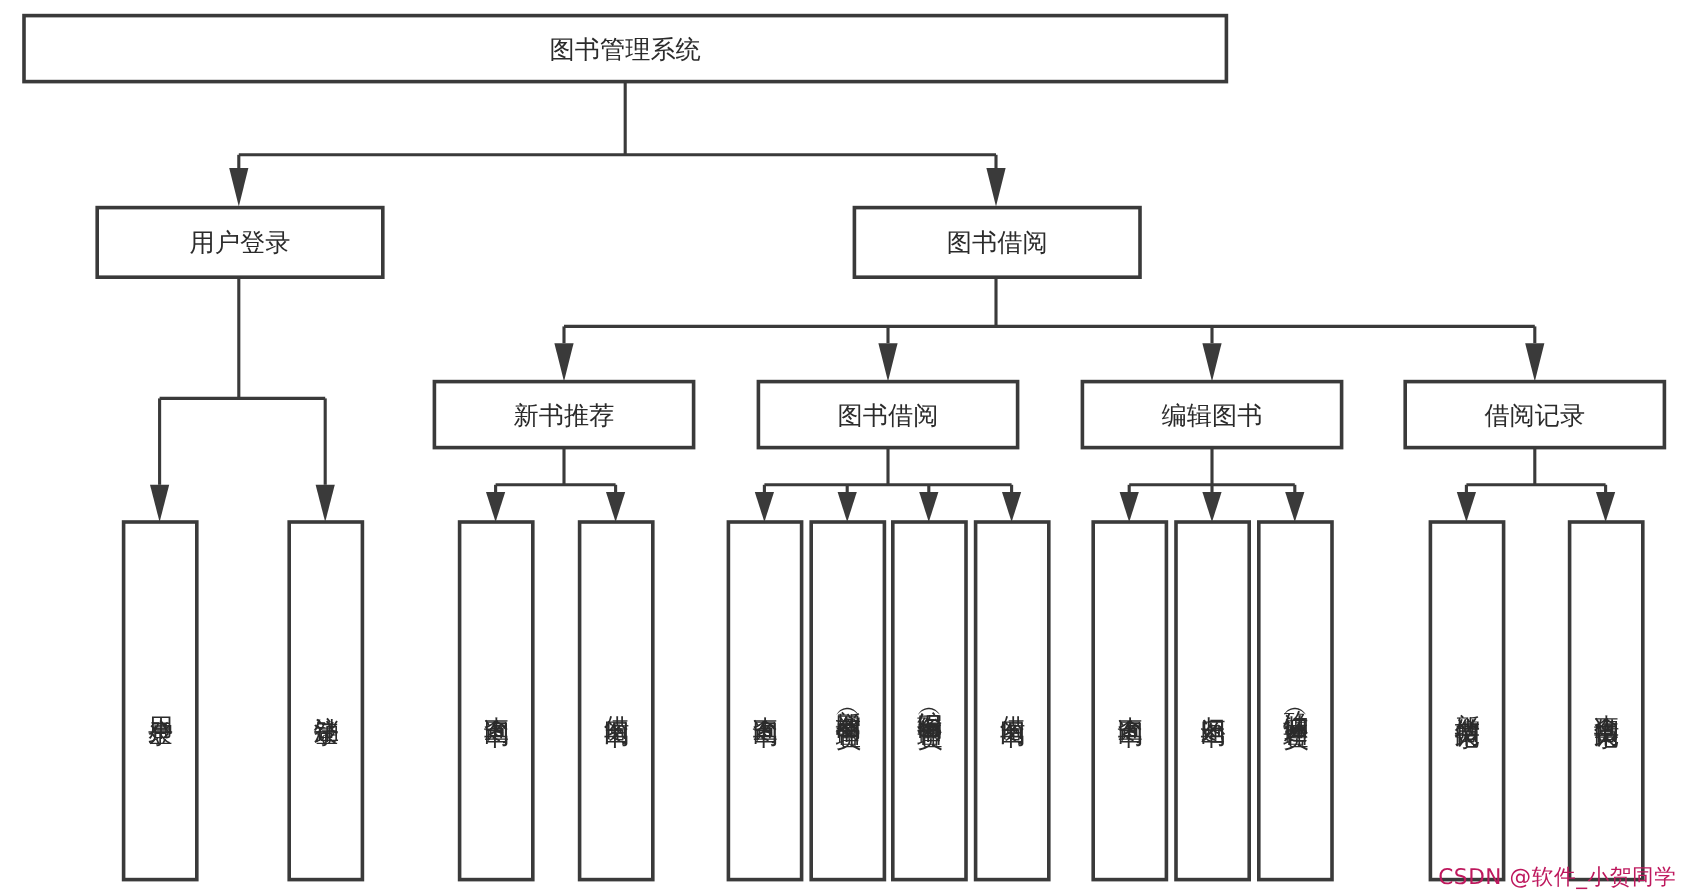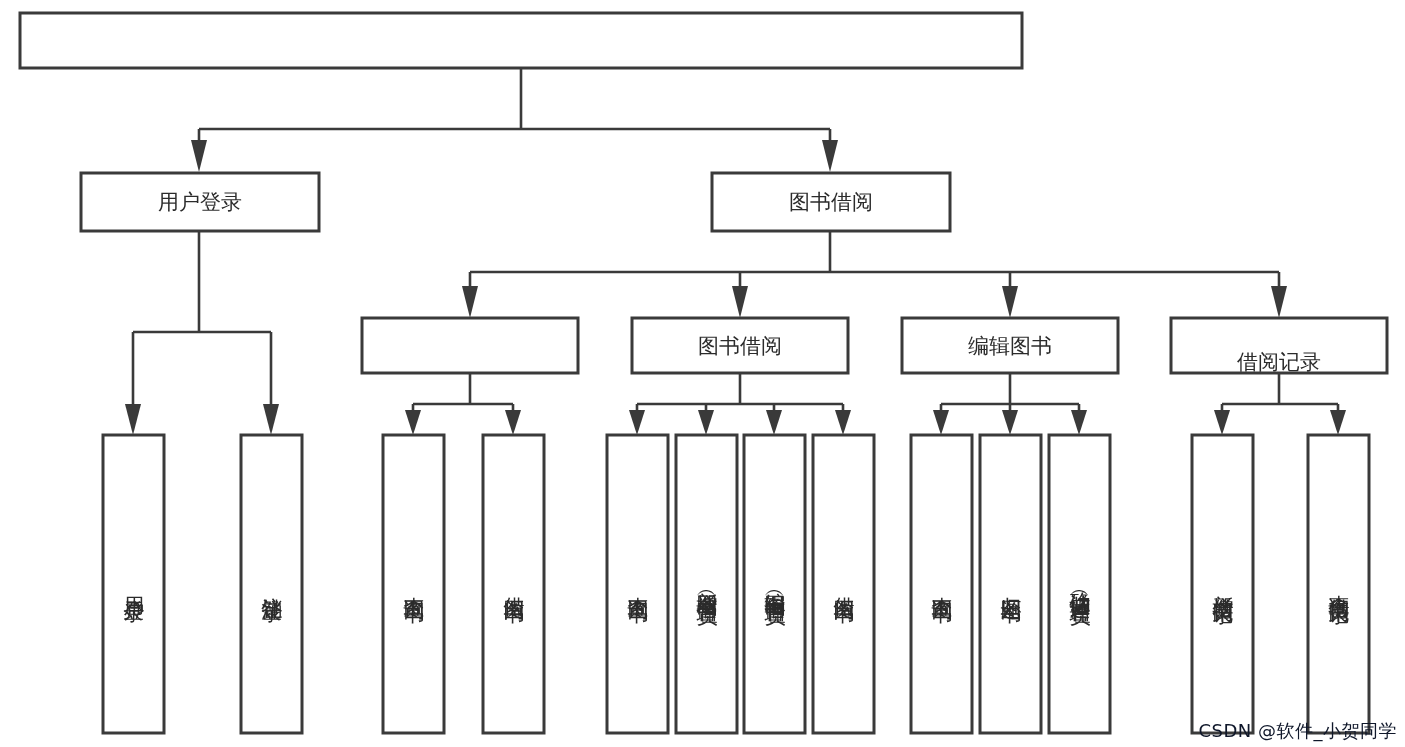--- a/index.html
+++ b/index.html
@@ -63,21 +63,21 @@
     font-size: 21px;
     color: #2b2b2b;
     white-space: nowrap;
     pointer-events: none;
   }
   .watermark {
     position: absolute;
     right: 8px;
     bottom: 4px;
     font-size: 18px;
-    color: #0f172a;
+    color: #be185d;
     letter-spacing: 0.5px;
     text-align: center;
   }
 </style>
 </head>
 <body>
 
 <div id="diagram-root">
 
   <svg class="diagram-canvas" viewBox="0 0 1405 747" xmlns="http://www.w3.org/2000/svg">
@@ -176,27 +176,29 @@
     <rect class="node-box" x="813" y="435" width="61" height="298"></rect>
 
     <rect class="node-box" x="911" y="435" width="61" height="298"></rect>
     <rect class="node-box" x="980" y="435" width="61" height="298"></rect>
     <rect class="node-box" x="1049" y="435" width="61" height="298"></rect>
 
     <rect class="node-box" x="1192" y="435" width="61" height="298"></rect>
     <rect class="node-box" x="1308" y="435" width="61" height="298"></rect>
   </svg>
 
+  <div class="hlabel-wrap" style="left:20px; top:13px; width:1002px; height:55px;">图书管理系统</div>
 
   <div class="hlabel-wrap" style="left:81px; top:173px; width:238px; height:58px;">用户登录</div>
   <div class="hlabel-wrap" style="left:712px; top:173px; width:238px; height:58px;">图书借阅</div>
 
+  <div class="hlabel-wrap" style="left:362px; top:318px; width:216px; height:55px;">新书推荐</div>
   <div class="hlabel-wrap" style="left:632px; top:318px; width:216px; height:55px;text-align:center;">图书借阅</div>
   <div class="hlabel-wrap" style="left:902px; top:318px; width:216px; height:55px;">编辑图书</div>
-  <div class="hlabel-wrap" style="left:1171px; top:318px; width:216px; height:55px;margin-top:16px;">借阅记录</div>
+  <div class="hlabel-wrap" style="left:1171px; top:318px; width:216px; height:55px;">借阅记录</div>
 
   <div class="vlabel-wrap" style="left:103px; top:435px; width:61px; height:298px;">用户登录</div>
   <div class="vlabel-wrap" style="left:241px; top:435px; width:61px; height:298px;">注销登录</div>
 
   <div class="vlabel-wrap" style="left:383px; top:435px; width:61px; height:298px;">查询图书</div>
   <div class="vlabel-wrap" style="left:483px; top:435px; width:61px; height:298px;">借阅图书</div>
 
   <div class="vlabel-wrap" style="left:607px; top:435px; width:61px; height:298px;">查询图书</div>
   <div class="vlabel-wrap" style="left:676px; top:435px; width:61px; height:298px;">新增图书（管理员）</div>
   <div class="vlabel-wrap" style="left:744px; top:435px; width:61px; height:298px;">编辑图书（管理员）</div>

